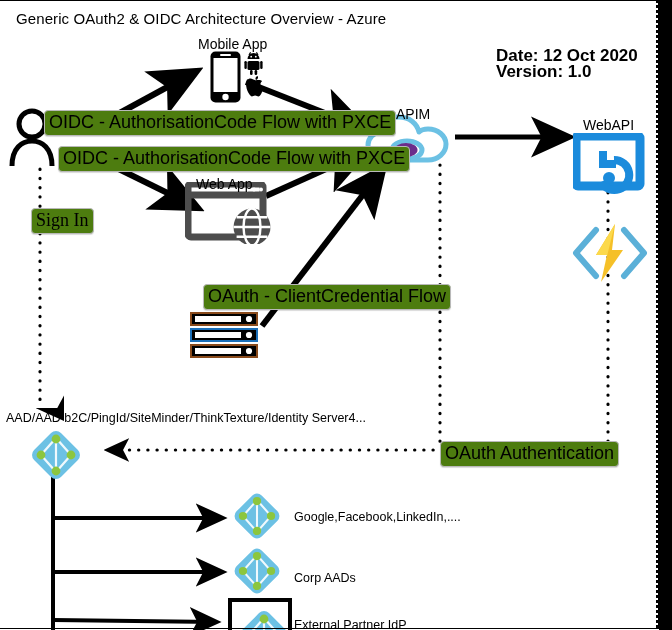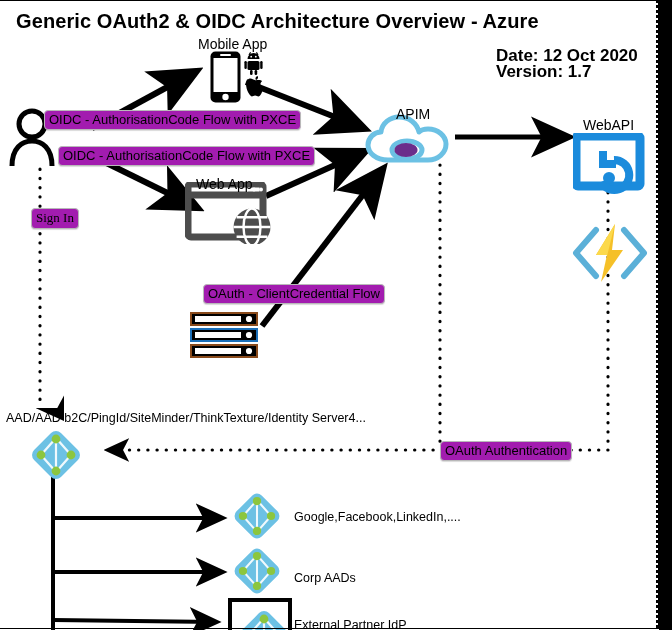--- a/index.html
+++ b/index.html
@@ -7,33 +7,33 @@
     width:672px;height:630px;position:relative;overflow:hidden;
     font-family:"Liberation Sans","DejaVu Sans",sans-serif;
     color:#000000;
   }
   #canvas{position:absolute;left:0;top:0;width:672px;height:630px;}
   .layer{position:absolute;left:0;top:0;width:672px;height:630px;}
   svg.layer{pointer-events:none;}
 
   .title{
     position:absolute;left:16px;top:10px;
-    font-size:20px;font-weight:bold;letter-spacing:.1px;
+    font-size:15px;font-weight:normal;letter-spacing:.1px;
     white-space:nowrap;
   }
   .meta{
     position:absolute;left:496px;top:48px;
     font-size:17px;line-height:16px;white-space:nowrap;font-weight:bold;
   }
 
   .nodelabel{position:absolute;font-size:14px;white-space:nowrap;}
 
   .cap{
-    position:absolute;font-size:13px;white-space:nowrap;
-    background:#a21caf;border:1px solid #b9b9b9;border-radius:4px;
+    position:absolute;font-size:18px;white-space:nowrap;
+    background:#4d7c0f;border:1px solid #b9b9b9;border-radius:4px;
     padding:1px 4px 2px 4px;
     box-shadow:0 1px 1px rgba(0,0,0,.15);
   }
 
   .plain{position:absolute;font-size:12.5px;white-space:nowrap;background:transparent;text-align:right;}
 
   .icon{position:absolute;}
 
   
   .edgeband{
@@ -237,21 +237,21 @@
         <circle cx="46" cy="31" r="4.4"></circle>
           <circle cx="31" cy="47" r="4.4"></circle>
       </g>
     </g>
   </svg>
 
   <div class="title">Generic OAuth2 &amp; OIDC Architecture Overview - Azure</div>
 
   <div class="meta">
     <div>Date: 12 Oct 2020</div>
-    <div>Version: 1.7</div>
+    <div>Version: 1.0</div>
   </div>
 
   <div class="nodelabel" style="left:198px;top:36px;">Mobile App</div>
   <div class="nodelabel" style="left:196px;top:176px;">Web App</div>
   <div class="nodelabel" style="left:396px;top:106px;">APIM</div>
   <div class="nodelabel" style="left:583px;top:117px;">WebAPI</div>
 
   <div class="plain" style="left:6px;top:411px;">AAD/AAD b2C/PingId/SiteMinder/ThinkTexture/Identity Server4...</div>
   <div class="plain" style="left:294px;top:510px;">Google,Facebook,LinkedIn,....</div>
   <div class="plain" style="left:294px;top:563px;margin-top:8px;">Corp AADs</div>

